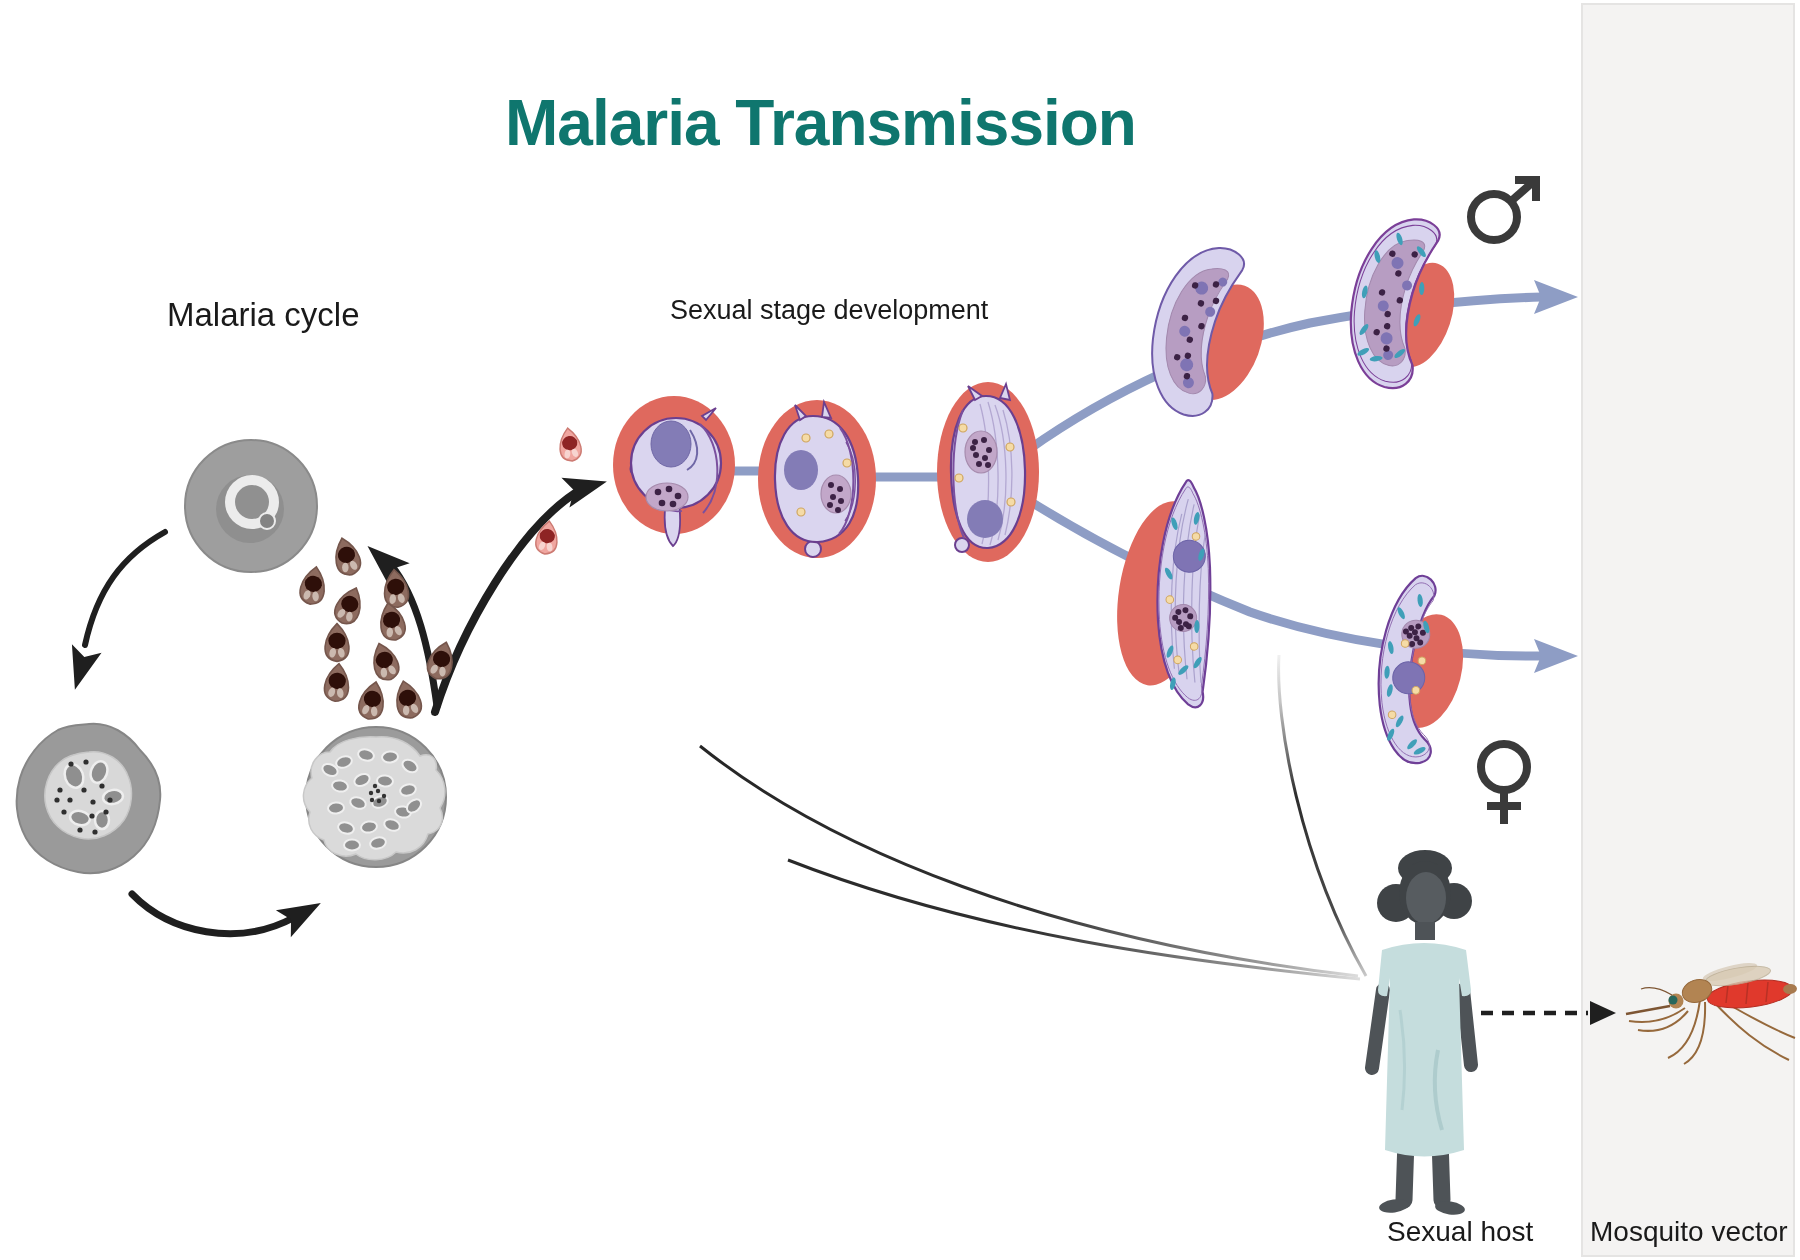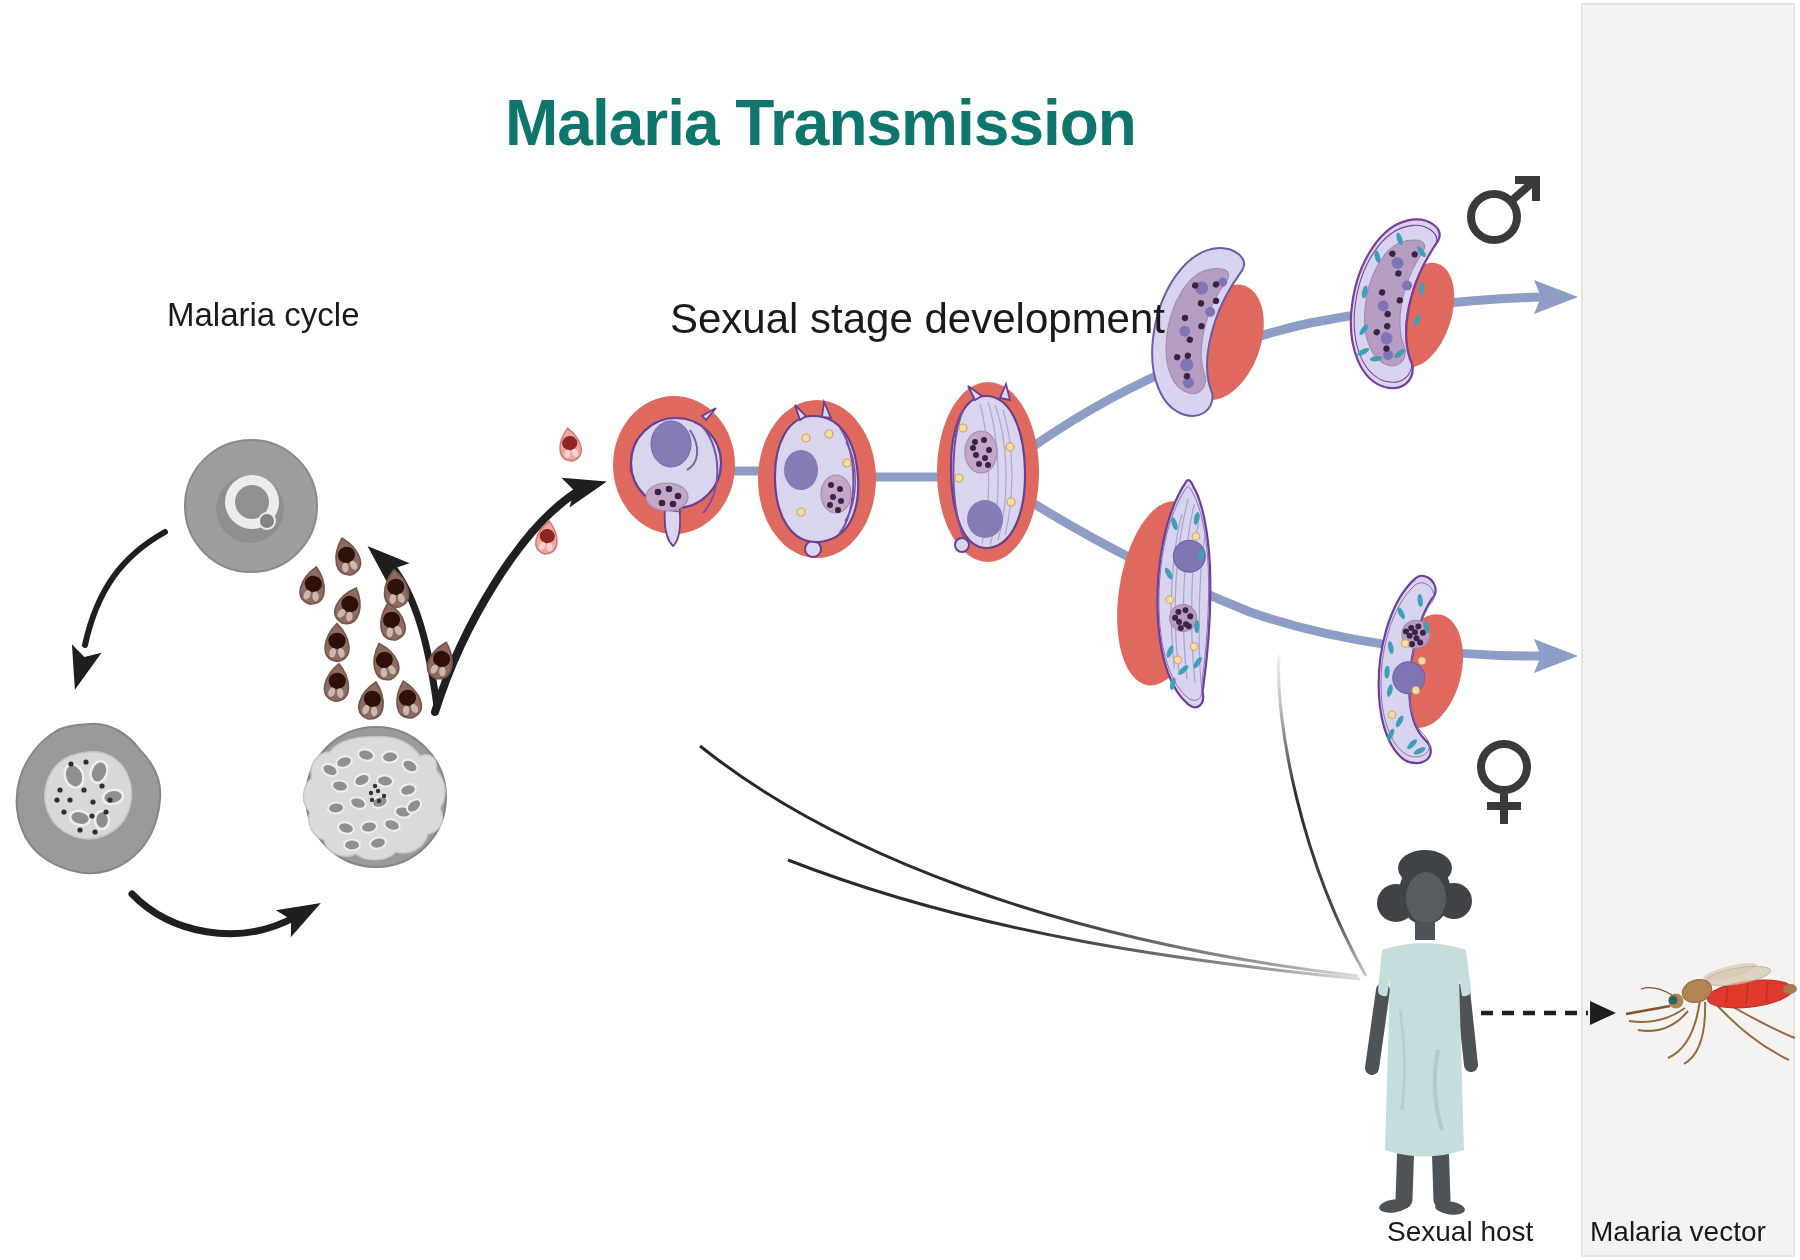--- a/index.html
+++ b/index.html
@@ -4,21 +4,21 @@
 <style>
   html,body{margin:0;padding:0;background:#fff;}
   .canvas{position:relative;width:1800px;height:1260px;background:#ffffff;overflow:hidden;
           font-family:"Liberation Sans",sans-serif;color:#1a1a1a;}
   .panel{position:absolute;left:1581px;top:3px;width:214px;height:1254px;
          background:#f4f3f2;border:2px solid #e5e4e3;box-sizing:border-box;z-index:1;}
   svg.art{position:absolute;left:0;top:0;z-index:2;}
   .lbl{position:absolute;z-index:3;white-space:nowrap;font-weight:500;}
   .title{left:505px;top:45px;font-size:64px;font-weight:600;letter-spacing:-1px;color:#0f766e;margin-top:41px;}
   .asexual-lbl{left:167px;top:296px;font-size:33px;}
-  .sexual-lbl{left:670px;top:295px;font-size:42px;text-align:center;}
+  .sexual-lbl{left:670px;top:295px;font-size:27px;text-align:center;}
   .human-lbl{left:1387px;top:1216px;font-size:28px;}
   .mosquito-lbl{left:1590px;top:1216px;font-size:28px;}
 </style>
 </head>
 <body>
 
 <div class="canvas">
 
   <div class="panel"></div>
 
@@ -447,14 +447,14 @@
       <circle cx="1673" cy="1000" r="4.5" fill="#27675c"></circle>
       <path d="M1670,1006 L1626,1014" stroke="#7d5533" stroke-width="2.5"></path>
       <path d="M1672,995 C1660,988 1650,986 1641,989" stroke="#7d5533" stroke-width="1.2" fill="none"></path>
     </g>
   </svg>
 
   <div class="lbl title">Malaria Transmission</div>
   <div class="lbl asexual-lbl">Malaria cycle</div>
   <div class="lbl sexual-lbl">Sexual stage development</div>
   <div class="lbl human-lbl">Sexual host</div>
-  <div class="lbl mosquito-lbl">Malaria vector</div>
+  <div class="lbl mosquito-lbl">Mosquito vector</div>
 </div>
 
 </body></html>

